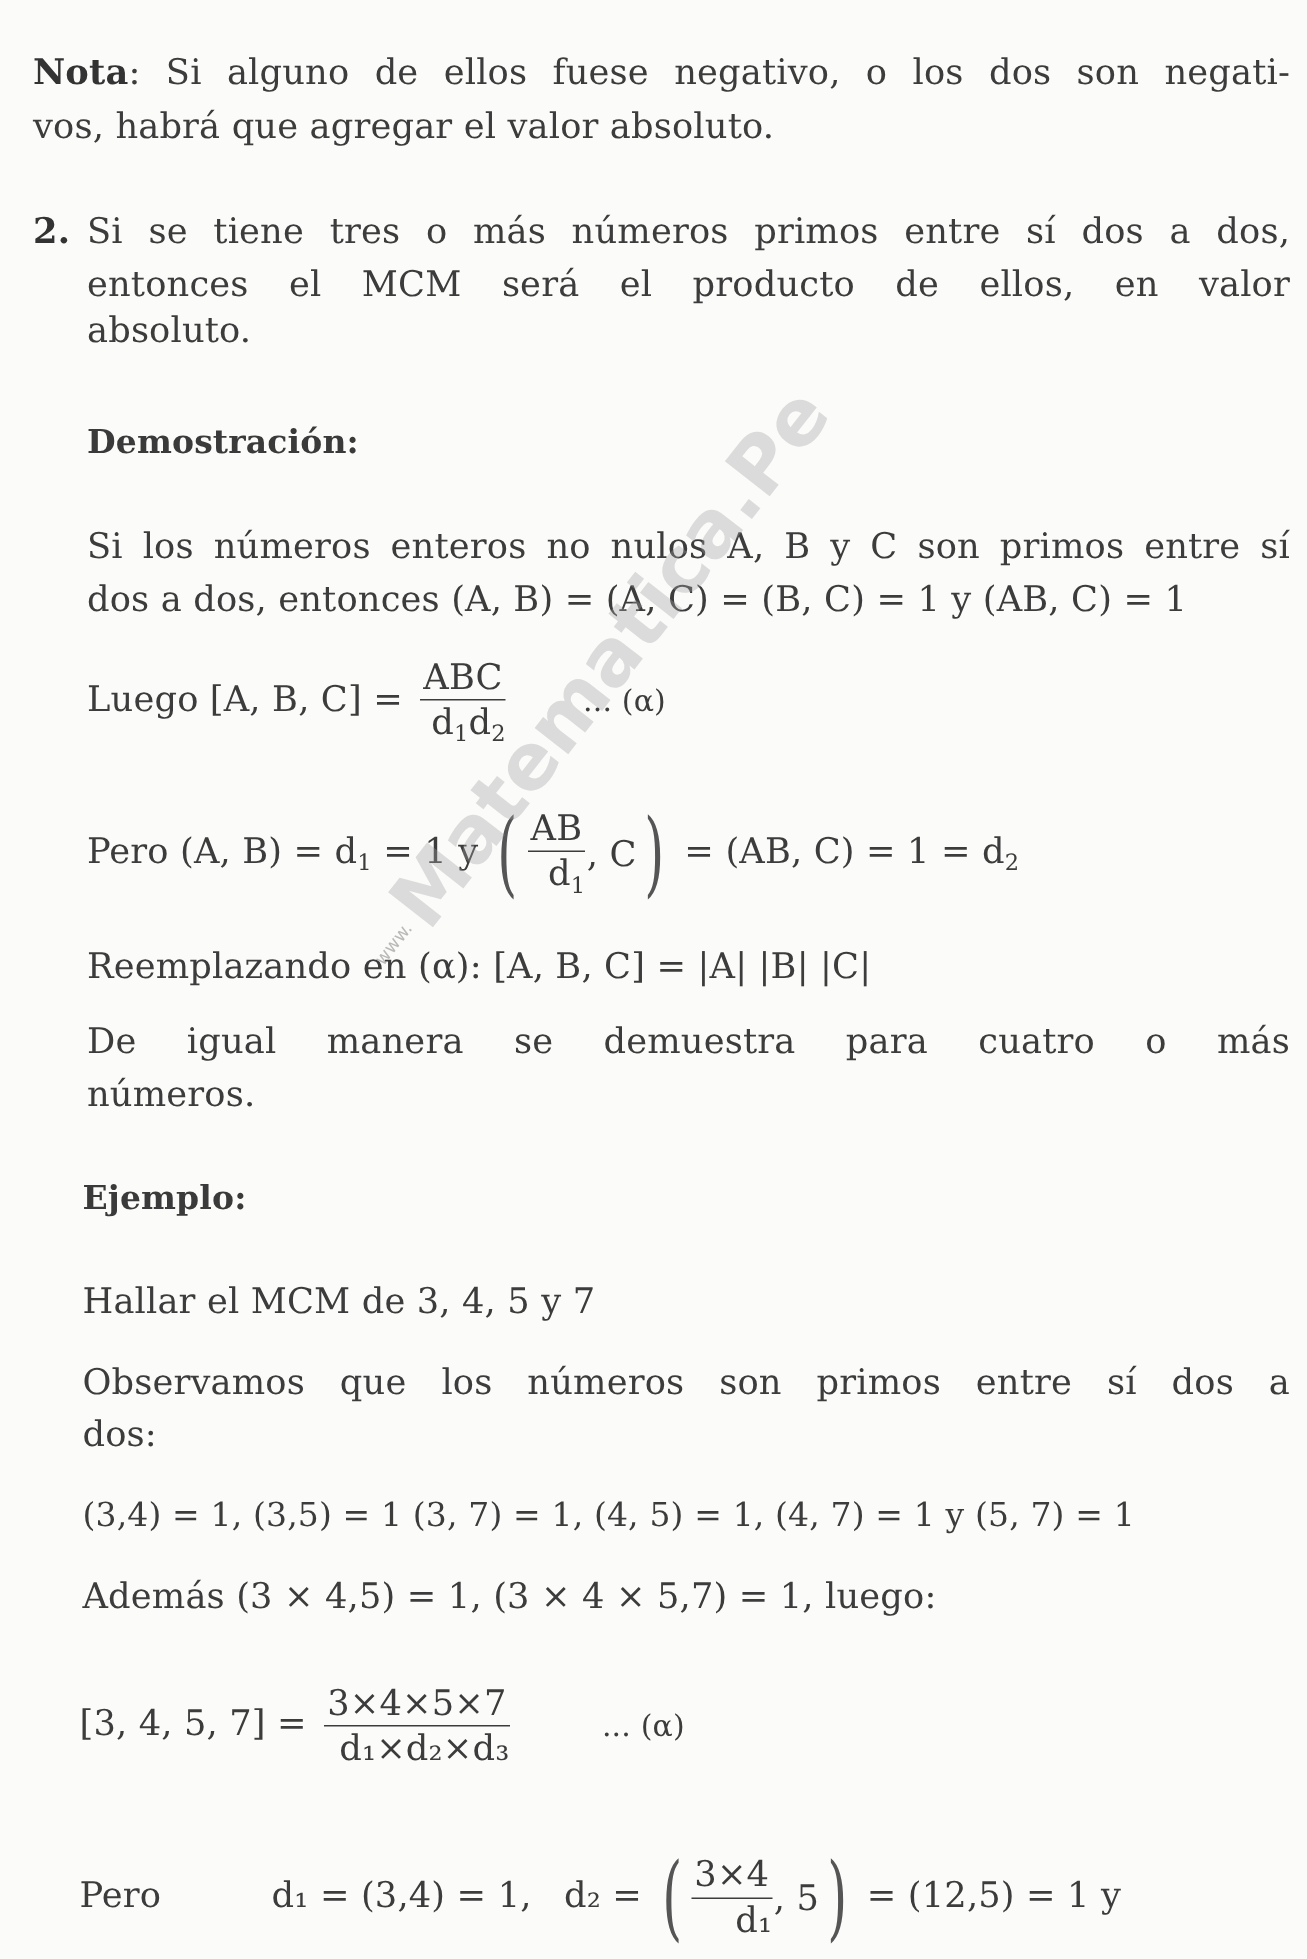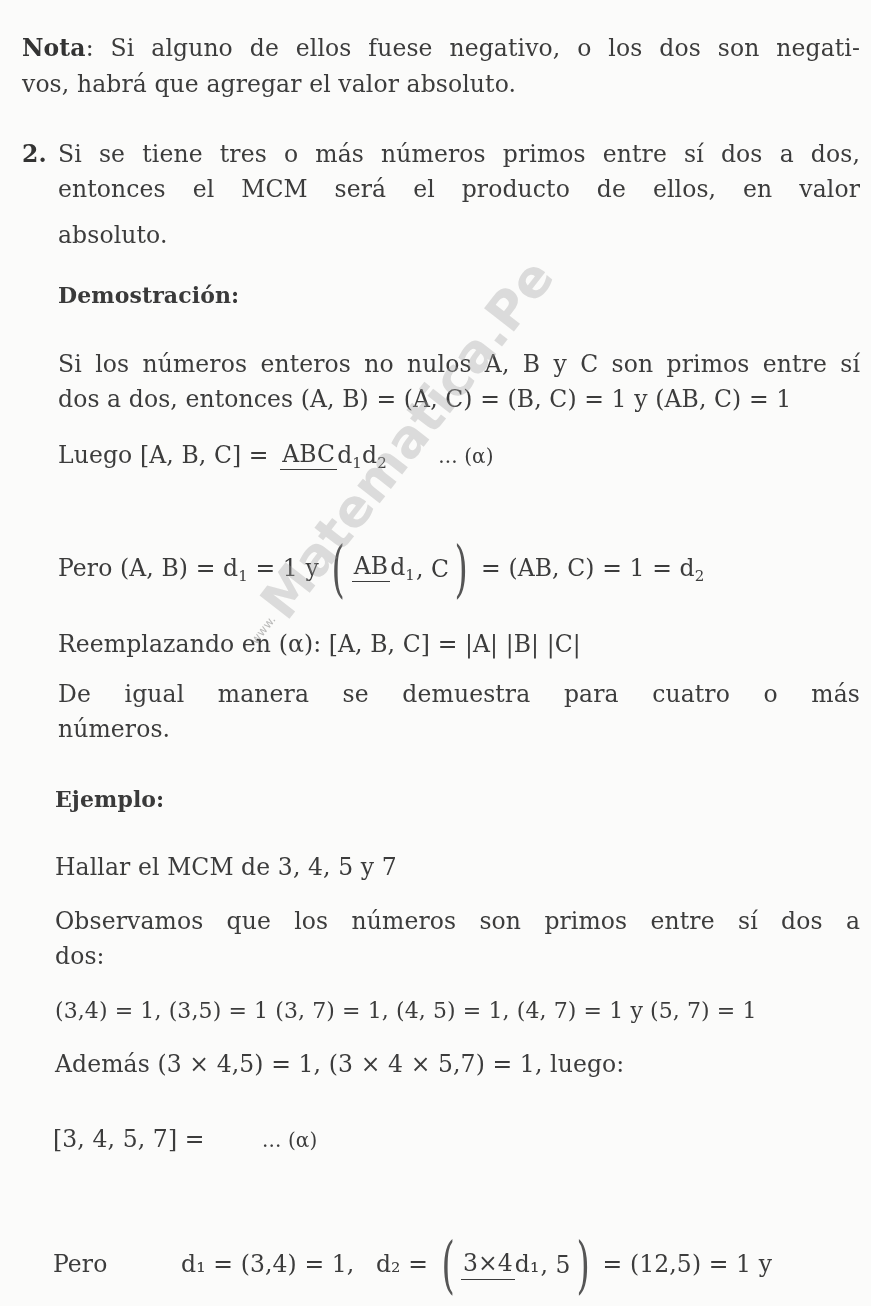--- a/index.html
+++ b/index.html
@@ -8,21 +8,21 @@
     background: #fbfbfa;
     font-family: "DejaVu Serif", "Liberation Serif", serif;
     color: #3c3c3c;
     position: relative;
   }
   .page { position: absolute; left: 0; top: 0; width: 871px; height: 1306px; }
   .line { position: absolute; font-size: 23.5px; line-height: 34px; white-space: nowrap; letter-spacing: 0.1px; }
   .just { text-align: justify; text-align-last: justify; white-space: normal; }
   b { font-weight: bold; color: #333; }
   .heading { font-weight: bold; font-size: 22px; color: #3a3a3a; }
-  .frac { display: inline-flex; align-items: flex-start; vertical-align: middle; margin: 0 4px; line-height: 1.15; }
+  .frac { display: inline-flex; flex-direction: column; align-items: flex-end; vertical-align: middle; margin: 0 4px; line-height: 1.15; }
   .frac .num { border-bottom: 1.6px solid #3c3c3c; padding: 0 2px 1px; }
   .frac .den { padding-top: 1px; }
   sub { font-size: 15px; vertical-align: -5px; }
   .paren { display: inline-flex; align-items: center; vertical-align: middle; }
   .bigp { font-size: 62px; font-weight: 100; line-height: 1; transform: scaleX(0.55); display: inline-block; color: #555; }
   .watermark {
     position: absolute; left: 250px; top: 610px;
     transform: rotate(-52deg); transform-origin: left center;
     font-family: "DejaVu Sans", sans-serif; font-weight: bold;
     font-size: 52px; color: rgba(160,160,160,0.35);
@@ -36,21 +36,21 @@
 <div class="page">
 
   <div class="line just" style="left:22px; top:31px; width:838px;">
     <b>Nota</b><span>: Si alguno de ellos fuese negativo, o los dos son negati-</span>
   </div>
   <div class="line" style="left:22px; top:67px;">vos, habrá que agregar el valor absoluto.</div>
 
   <div class="line" style="left:22px; top:137px;"><b>2.</b></div>
   <div class="line just" style="left:58px; top:172px; width:802px;">entonces el MCM será el producto de ellos, en valor</div>
   <div class="line just" style="left:58px; top:137px; width:802px;">Si se tiene tres o más números primos entre sí dos a dos,</div>
-  <div class="line" style="left:58px; top:218px;">absoluto.</div>
+  <div class="line" style="left:58px; top:203px;">absoluto.</div>
 
   <div class="line heading" style="left:58px; top:278px;">Demostración:</div>
   <div class="line just" style="left:58px; top:347px; width:802px;">Si los números enteros no nulos A, B y C son primos entre sí</div>
   <div class="line" style="left:58px; top:382px;">dos a dos, entonces (A, B) = (A, C) = (B, C) = 1 y (AB, C) = 1</div>
 
   <div class="line" style="left:58px; top:438px;">
     <span>Luego [A, B, C] =</span>
     <span class="frac">
       <span class="num">ABC</span>
       <span class="den"><span>d</span><sub>1</sub><span>d</span><sub>2</sub></span>
@@ -77,20 +77,24 @@
 
   <div class="line heading" style="left:55px; top:782px;">Ejemplo:</div>
   <div class="line" style="left:55px; top:850px;">Hallar el MCM de 3, 4, 5 y 7</div>
   <div class="line just" style="left:55px; top:904px; width:805px;">Observamos que los números son primos entre sí dos a</div>
   <div class="line" style="left:55px; top:939px;">dos:</div>
   <div class="line" style="left:55px; top:994px; font-size:22px;">(3,4) = 1, (3,5) = 1 (3, 7) = 1, (4, 5) = 1, (4, 7) = 1 y (5, 7) = 1</div>
   <div class="line" style="left:55px; top:1047px;">Además (3 × 4,5) = 1, (3 × 4 × 5,7) = 1, luego:</div>
 
   <div class="line" style="left:53px; top:1122px;">
     <span>[3, 4, 5, 7] =</span>
+    <span class="frac">
+      <span class="num">3×4×5×7</span>
+      <span class="den">d₁×d₂×d₃</span>
+    </span>
     <span style="margin-left:50px; font-size:20px;">... (α)</span>
   </div>
 
   <div class="line" style="left:53px; top:1234px;">
     <span>Pero</span>
     <span style="margin-left:66px;">d₁ = (3,4) = 1,</span>
     <span style="margin-left:14px;">d₂ =</span>
     <span class="paren">
       <span class="bigp">(</span>
       <span class="frac" style="margin:0 1px;">

